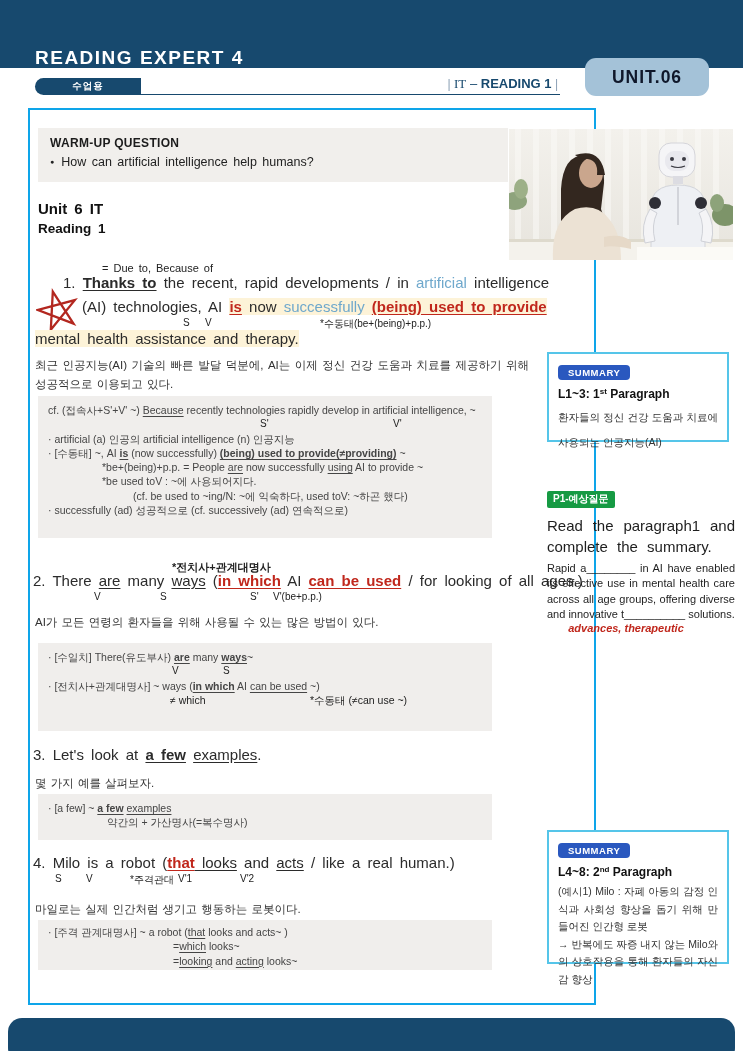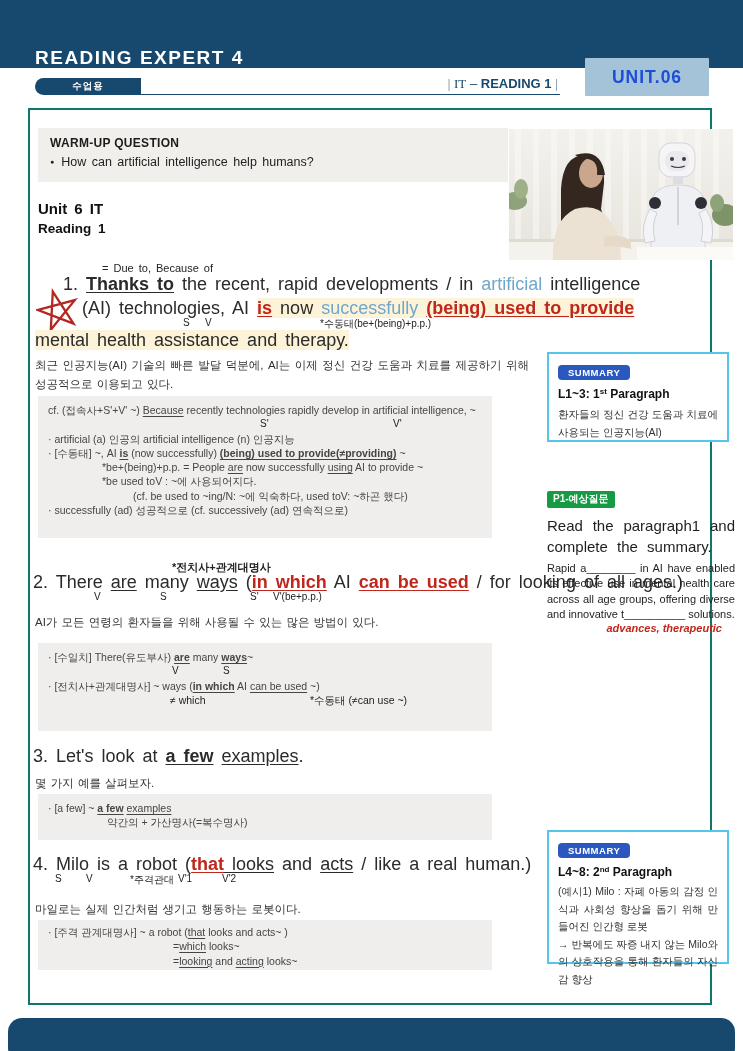--- a/index.html
+++ b/index.html
@@ -2,65 +2,65 @@
 <html><head>
 <meta charset="utf-8">
 <style>
   html,body{margin:0;padding:0}
   body{width:743px;height:1051px;position:relative;background:#fff;overflow:hidden;
        font-family:"Liberation Sans","DejaVu Sans",sans-serif;color:#2b2b2b;}
   .abs{position:absolute}
   
   .band{position:absolute;left:0;top:0;width:743px;height:68px;background:#17496e}
   .brand{position:absolute;left:35px;top:47px;color:#fff;font-size:19px;font-weight:bold;letter-spacing:1.5px}
-  .unitbadge{position:absolute;left:585px;top:58px;width:124px;height:38px;background:#a4c2d8;border-radius:1px;
-             color:#1d4ed8;font-weight:bold;font-size:17.5px;display:flex;align-items:center;justify-content:center;
+  .unitbadge{position:absolute;left:585px;top:58px;width:124px;height:38px;background:#a4c2d8;border-radius:11px;
+             color:#0f172a;font-weight:bold;font-size:17.5px;display:flex;align-items:center;justify-content:center;
              letter-spacing:1px;z-index:5}
   .pill{position:absolute;left:35px;top:78px;width:106px;height:17px;background:#17496e;border-radius:9px 0 0 9px;
         color:#fff;font-size:9.5px;font-weight:bold;display:flex;align-items:center;justify-content:center;letter-spacing:1px}
   .subline{position:absolute;left:141px;top:94px;width:419px;border-top:1.5px solid #17496e}
   .bc{position:absolute;left:240px;top:76px;width:318px;text-align:right;font-size:13px;color:#17496e;white-space:pre}
   .bc .pipe{color:#8ba0b5;font-size:12px}
   .bc .it{font-family:"Liberation Serif","DejaVu Serif",serif}
   .bc .rd{font-weight:bold}
   
-  .mainbox{position:absolute;left:28px;top:108px;width:684px;height:897px;border:2px solid #0f766e;background:#fff;box-sizing:border-box}
+  .mainbox{position:absolute;left:28px;top:108px;width:568px;height:897px;border:2px solid #0ea5e9;background:#fff;box-sizing:border-box}
   .warm{position:absolute;left:8px;top:18px;width:470px;height:54px;background:#f1efec;padding:8px 12px;box-sizing:border-box}
   .warm-title{font-size:12px;font-weight:bold;color:#1c1c1c;letter-spacing:.3px}
   .warm-q{font-size:12.5px;margin-top:5px;word-spacing:2px;color:#222}
   .dot{font-size:7px;vertical-align:2px;margin-right:7px}
   .photo{position:absolute;left:479px;top:19px;width:224px;height:131px}
   .unit-t1{position:absolute;left:8px;top:90px;font-size:15px;font-weight:bold;color:#111;word-spacing:3px}
   .unit-t2{position:absolute;left:8px;top:111px;font-size:13.5px;font-weight:bold;color:#111;word-spacing:3px}
-  .sent{font-size:18px;word-spacing:3px;white-space:pre;color:#2b2b2b}
+  .sent{font-size:15px;word-spacing:3px;white-space:pre;color:#2b2b2b}
   .small-note{font-size:11px;color:#222;word-spacing:2px;white-space:pre}
   .mrow{position:absolute;height:13px;width:100%}
   .mk{position:absolute;font-size:10px;color:#222;white-space:pre}
   .trans{position:absolute;font-size:11.5px;color:#333;word-spacing:1px;line-height:19px;text-align:justify}
   .u{text-decoration:underline;text-underline-offset:2px}
   .bu{font-weight:bold;text-decoration:underline;text-underline-offset:2px}
   .red{color:#c0271c}
   .blu{color:#6fa8cc}
   .hl{background:#fdf3d8}
   .line{white-space:pre-wrap}
   
   .gb{position:absolute;background:#f0eeec;color:#454545;font-size:10.5px;line-height:14.3px;padding:7px 10px;box-sizing:border-box}
   .gb .rel{position:relative;height:14.3px}
   .ind54{padding-left:54px}.ind85{padding-left:85px}.ind59{padding-left:59px}.ind121{padding-left:121px}.ind125{padding-left:125px}
   
   .sum{position:absolute;border:2px solid #55c5e9;box-sizing:border-box;padding:8px 9px;background:#fff}
   .sumbadge{display:inline-block;background:#2a58bf;color:#fff;font-size:9.5px;font-weight:bold;padding:2px 10px;border-radius:4px;letter-spacing:.5px}
   .sumtitle{font-size:12px;font-weight:bold;margin-top:7px;color:#111}
   .sup{font-size:8px;vertical-align:4px}
-  .sumbody{font-size:10.5px;color:#333;margin-top:4px;text-align:justify;line-height:18px}
+  .sumbody{font-size:10.5px;color:#333;margin-top:4px;text-align:justify;line-height:25px}
   .p1box{position:absolute;left:517px;top:378px;width:188px}
   .p1badge{display:inline-block;background:#169a43;color:#fff;font-size:10px;font-weight:bold;padding:1.5px 6px;border-radius:2px}
   .p1intro{font-size:15px;margin-top:7px;text-align:justify;line-height:21px;color:#1e1e1e;word-spacing:5px}
   .p1body{font-size:11px;margin-top:4px;text-align:justify;line-height:15.5px;color:#1e1e1e}
-  .p1ans{position:absolute;left:500px;top:512px;width:192px;text-align:right;font-size:11px;font-style:italic;color:#c0271c;font-weight:bold}
+  .p1ans{position:absolute;left:500px;top:512px;width:192px;text-align:center;font-size:11px;font-style:italic;color:#c0271c;font-weight:bold}
   .bottomband{position:absolute;left:8px;top:1018px;width:727px;height:44px;background:#17496e;border-radius:14px}
 </style>
 </head>
 <body>
 
 <div class="band"></div>
 <div class="brand">READING EXPERT 4</div>
 <div class="unitbadge">UNIT.06</div>
 <div class="pill">수업용</div>
 <div class="subline"></div>
@@ -194,21 +194,21 @@
     <div class="line"><span>· [a few] ~ </span><span class="bu">a few</span><span> </span><span class="u">examples</span></div>
     <div class="line ind59"><span>약간의 + 가산명사(=복수명사)</span></div>
   </div>
 
   <div class="abs sent" style="left:3px;top:744px"><span>4. Milo is a robot (</span><span class="bu red">that</span><span class="u"> looks</span><span> and </span><span class="u">acts</span><span> / like a real human.)</span></div>
   <div class="mrow" style="top:763px">
     <span class="mk" style="left:25px">S</span>
     <span class="mk" style="left:56px">V</span>
     <span class="mk" style="left:100px">*주격관대</span>
     <span class="mk" style="left:148px">V'1</span>
-    <span class="mk" style="left:192px">V'2</span>
+    <span class="mk" style="left:210px">V'2</span>
   </div>
   <div class="trans" style="left:5px;top:790px;width:494px">마일로는 실제 인간처럼 생기고 행동하는 로봇이다.</div>
 
   <div class="gb" style="left:8px;top:810px;width:454px;height:50px;padding-top:5px">
     <div class="line"><span>· [주격 관계대명사] ~ a robot (</span><span class="u">that</span><span> looks and acts~ )</span></div>
     <div class="line ind125"><span>=</span><span class="u">which</span><span> looks~</span></div>
     <div class="line ind125"><span>=</span><span class="u">looking</span><span> and </span><span class="u">acting</span><span> looks~</span></div>
   </div>
 
   <div class="sum" style="left:517px;top:242px;width:182px;height:90px">

